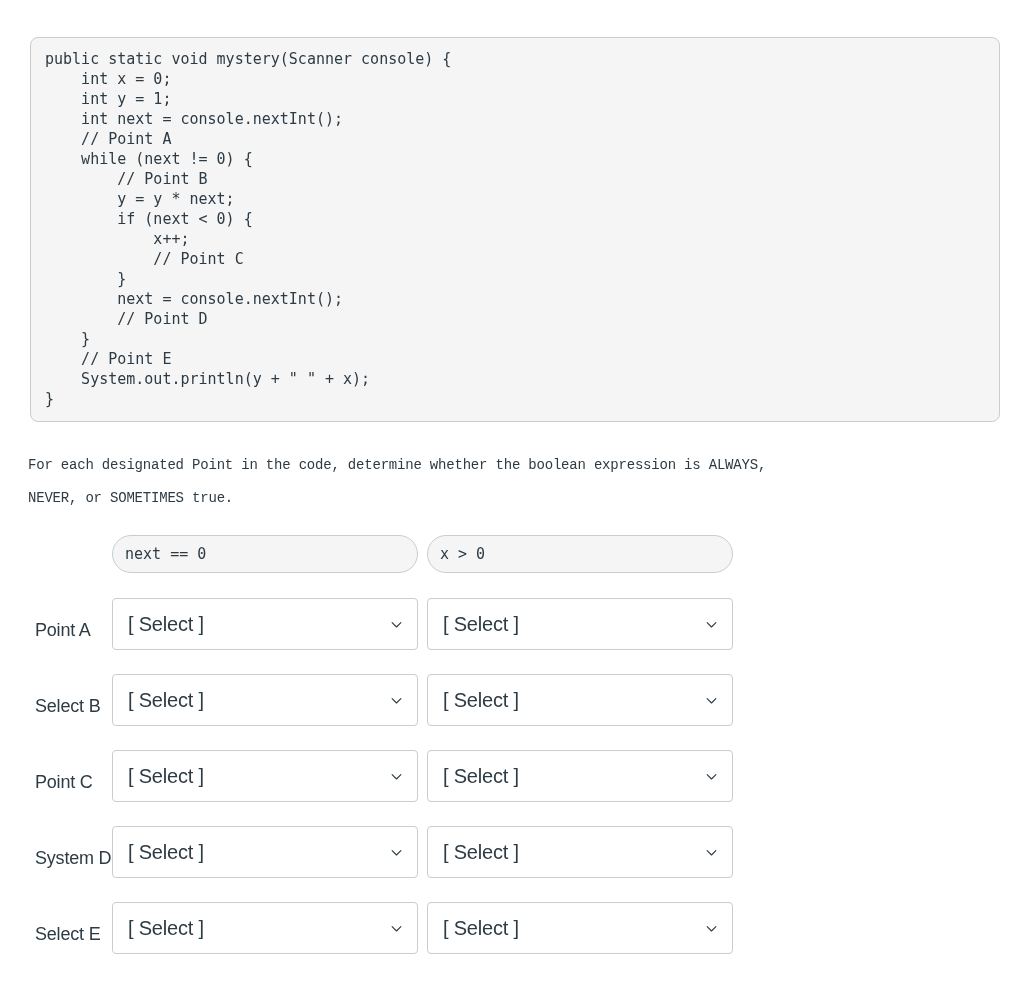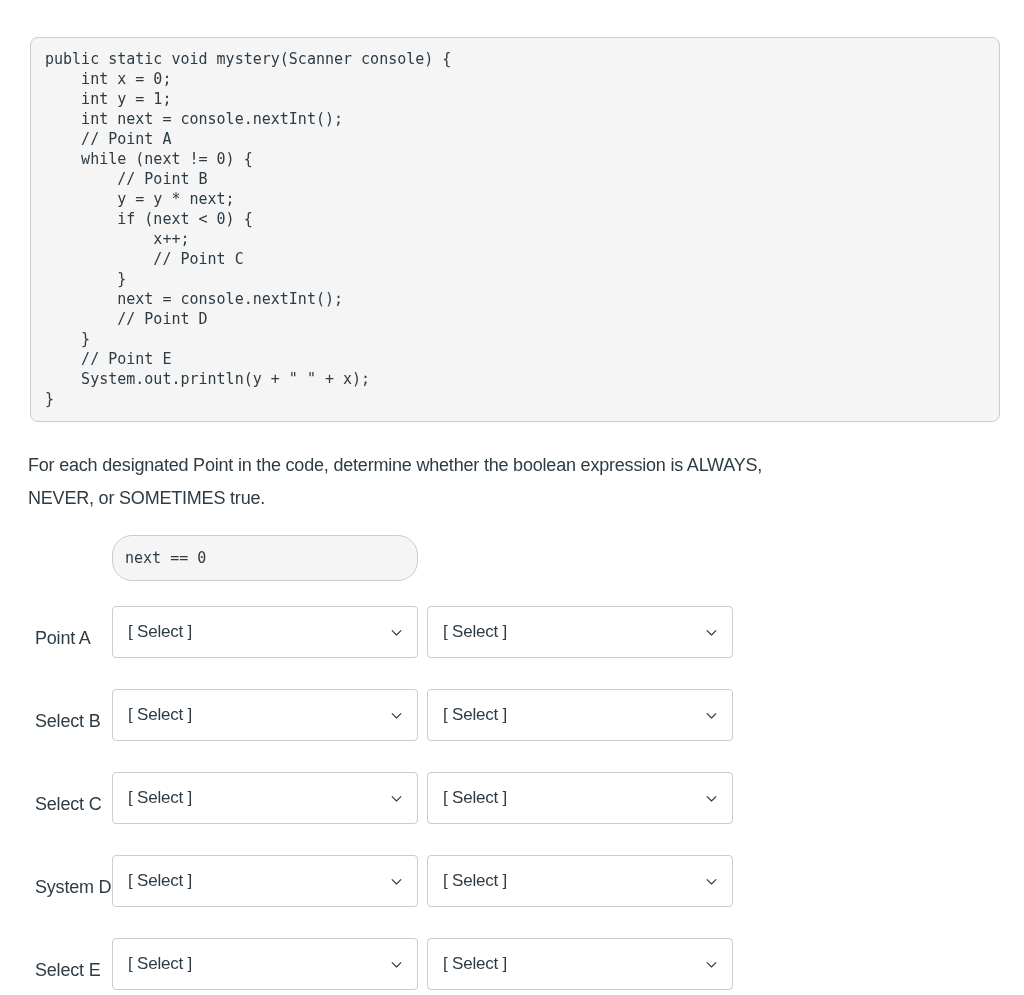--- a/index.html
+++ b/index.html
@@ -32,46 +32,47 @@
     font-family: "DejaVu Sans Mono", "Liberation Mono", monospace;
     font-size: 15px;
     line-height: 20px;
     white-space: pre;
     color: var(--text);
   }
 
   
   .question {
     margin: 27px 8px 0 28px;
-    font-size: 18px;
+    font-size: 14px;
     line-height: 33px;
     letter-spacing: -0.2px;
     white-space: pre-line;
     color: var(--text);
+    font-family: Liberation Mono, monospace;
   }
 
   
   .matrix { margin: 20px 0 0 35px; }
   .m-row {
     display: flex;
     align-items: center;
-    margin-bottom: 31px;
+    margin-bottom: 24px;
   }
   .m-row.header { margin-bottom: 25px; }
   .label-cell {
     width: 77px;
     flex: 0 0 77px;
     font-size: 18px;
     letter-spacing: -0.2px;
     padding-top: 12px;
     color: var(--text);
   }
   .expr-box {
     width: 306px;
-    height: 46px;
+    height: 38px;
     margin-right: 9px;
     background: var(--panel-bg);
     border: 1px solid var(--panel-border);
     border-radius: 20px;
     display: flex;
     align-items: center;
     padding-left: 12px;
   }
   .expr-box code {
     font-family: "DejaVu Sans Mono", "Liberation Mono", monospace;
@@ -85,21 +86,21 @@
     background: var(--select-bg);
     border: 1px solid var(--select-border);
     border-radius: 4px;
     display: flex;
     align-items: center;
     justify-content: space-between;
     padding: 0 13px 0 15px;
     cursor: pointer;
   }
   .select-box .select-text {
-    font-size: 17px;
+    font-size: 20px;
     letter-spacing: -0.2px;
     color: var(--text);
   }
   .chevron { display: flex; align-items: center; }
 </style>
 </head>
 <body>
 
 <div class="code-panel">
   <code>public static void mystery(Scanner console) {
@@ -125,20 +126,23 @@
 <p class="question">For each designated Point in the code, determine whether the boolean expression is ALWAYS,
 NEVER, or SOMETIMES true.</p>
 
 <div class="matrix">
 
   <div class="m-row header">
     <div class="label-cell"></div>
     <div class="expr-box">
       <code>next == 0</code>
     </div>
+    <div class="expr-box">
+      <code>x &gt; 0</code>
+    </div>
   </div>
 
   <div class="m-row">
     <div class="label-cell">Point A</div>
     <div class="select-box">
       <span class="select-text">[ Select ]</span>
       <span class="chevron">
         <svg width="15" height="15" viewBox="0 0 24 24" fill="none" stroke="#2d3b45" stroke-width="1.8" stroke-linecap="round" stroke-linejoin="round">
             <polyline points="5 9 12 16 19 9"></polyline>
           </svg>
@@ -168,21 +172,21 @@
       <span class="select-text">[ Select ]</span>
       <span class="chevron">
         <svg width="15" height="15" viewBox="0 0 24 24" fill="none" stroke="#2d3b45" stroke-width="1.8" stroke-linecap="round" stroke-linejoin="round">
             <polyline points="5 9 12 16 19 9"></polyline>
           </svg>
       </span>
     </div>
   </div>
 
   <div class="m-row">
-    <div class="label-cell">Select C</div>
+    <div class="label-cell">Point C</div>
     <div class="select-box">
       <span class="select-text">[ Select ]</span>
       <span class="chevron">
         <svg width="15" height="15" viewBox="0 0 24 24" fill="none" stroke="#2d3b45" stroke-width="1.8" stroke-linecap="round" stroke-linejoin="round">
             <polyline points="5 9 12 16 19 9"></polyline>
           </svg>
       </span>
     </div>
     <div class="select-box">
       <span class="select-text">[ Select ]</span>

